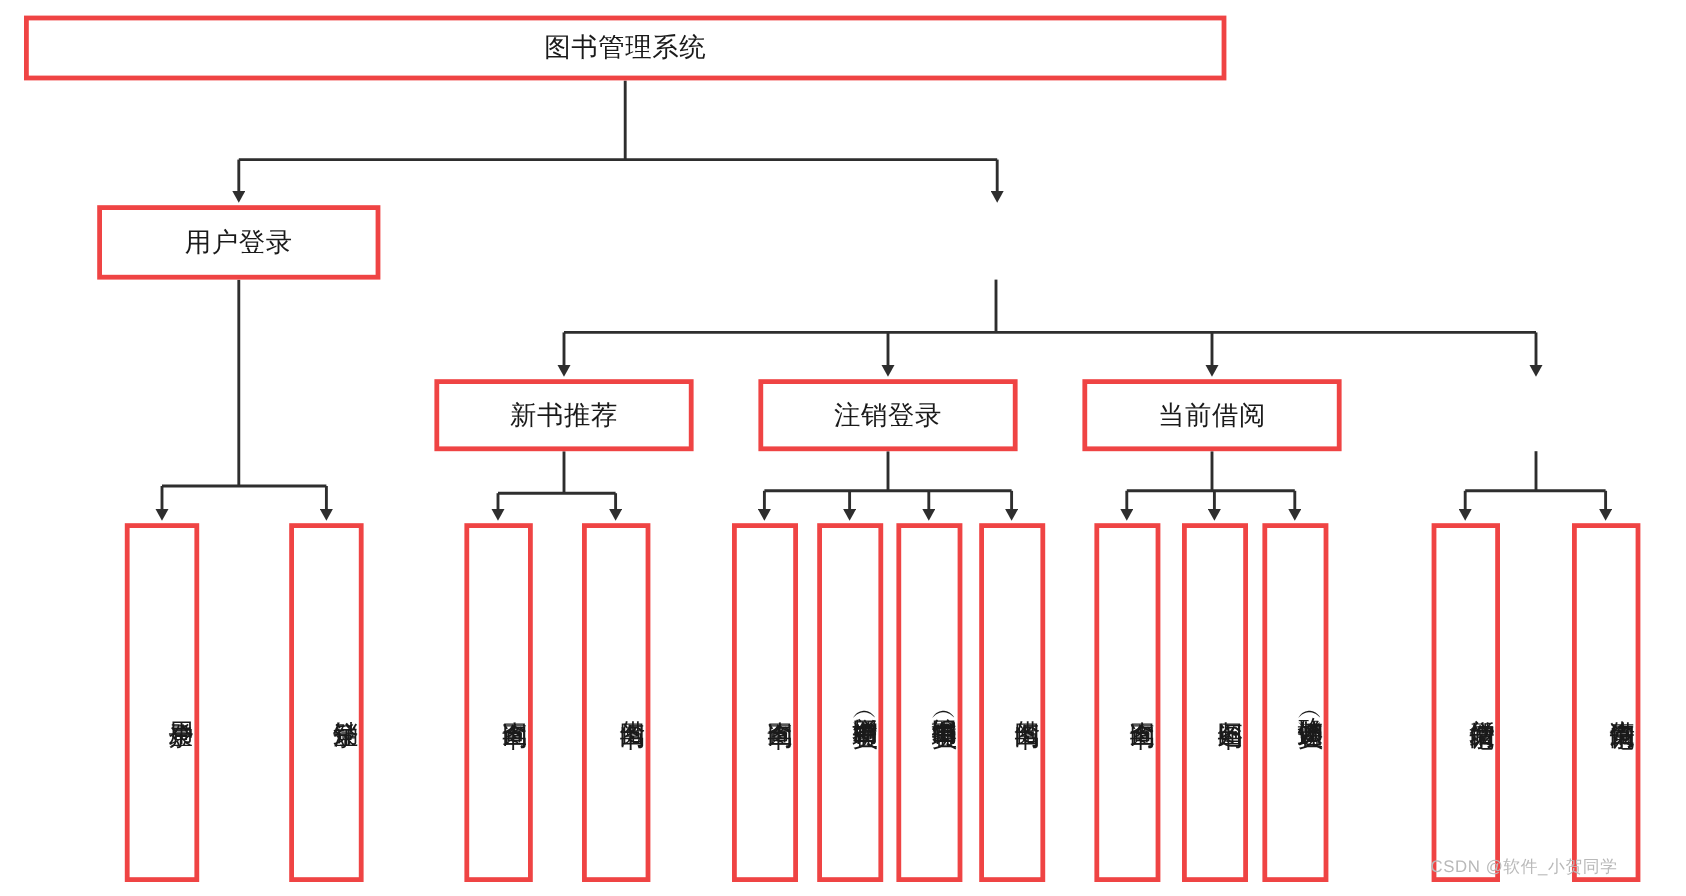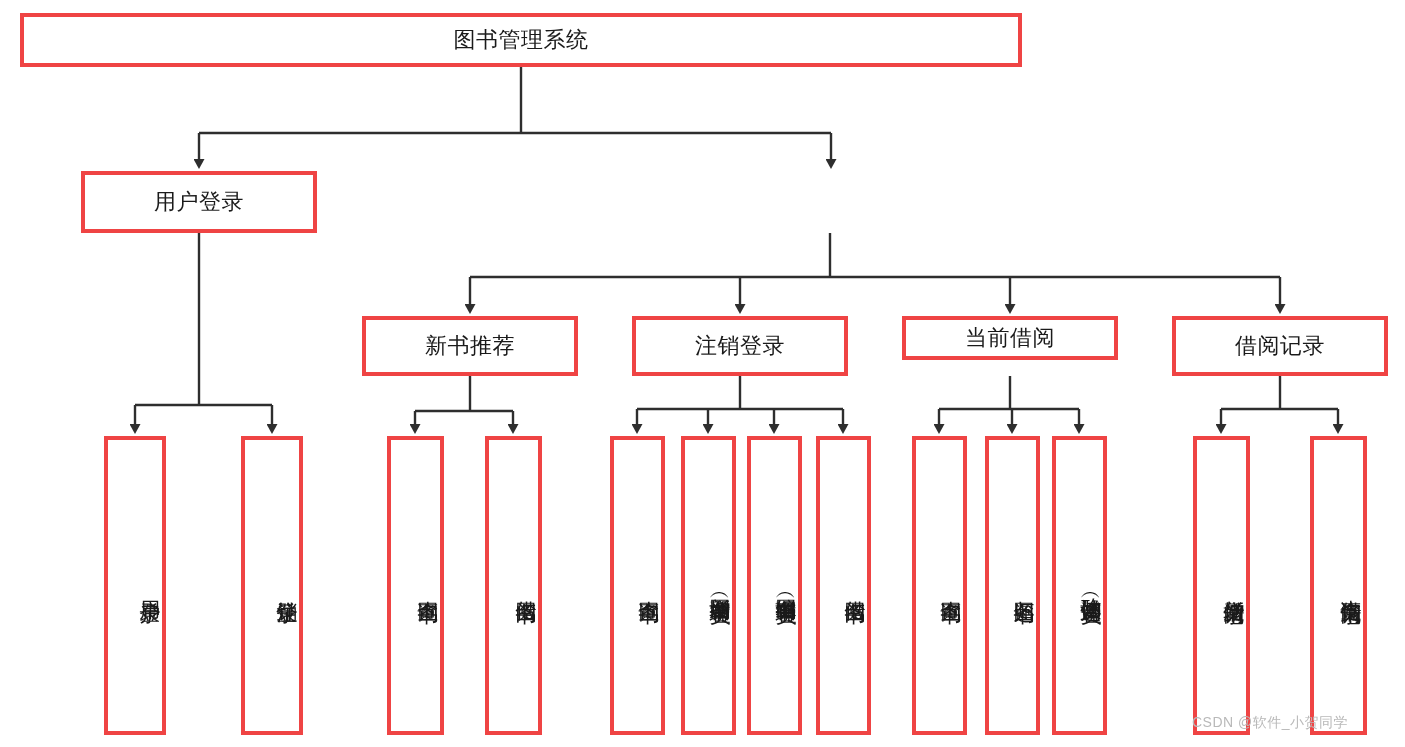--- a/index.html
+++ b/index.html
@@ -142,27 +142,24 @@
 
 
   <div class="node node-h" style="left:362px; top:316px; width:216px; height:60px;">
     <span>新书推荐</span>
   </div>
 
   <div class="node node-h" style="left:632px; top:316px; width:216px; height:60px;">
     <span>注销登录</span>
   </div>
 
-  <div class="node node-h" style="left:902px; top:316px; width:216px; height:44px;">
+  <div class="node node-h" style="left:902px; top:316px; width:216px; height:60px;">
     <span>当前借阅</span>
   </div>
 
-  <div class="node node-h" style="left:1172px; top:316px; width:216px; height:60px;">
-    <span>借阅记录</span>
-  </div>
 
   <div class="node node-v" style="left:104px; top:436px; width:62px; height:299px;">
     <span class="vtext">用户登录</span>
   </div>
 
   <div class="node node-v" style="left:241px; top:436px; width:62px; height:299px;">
     <span class="vtext">注销登录</span>
   </div>
 
   <div class="node node-v" style="left:387px; top:436px; width:57px; height:299px;">

